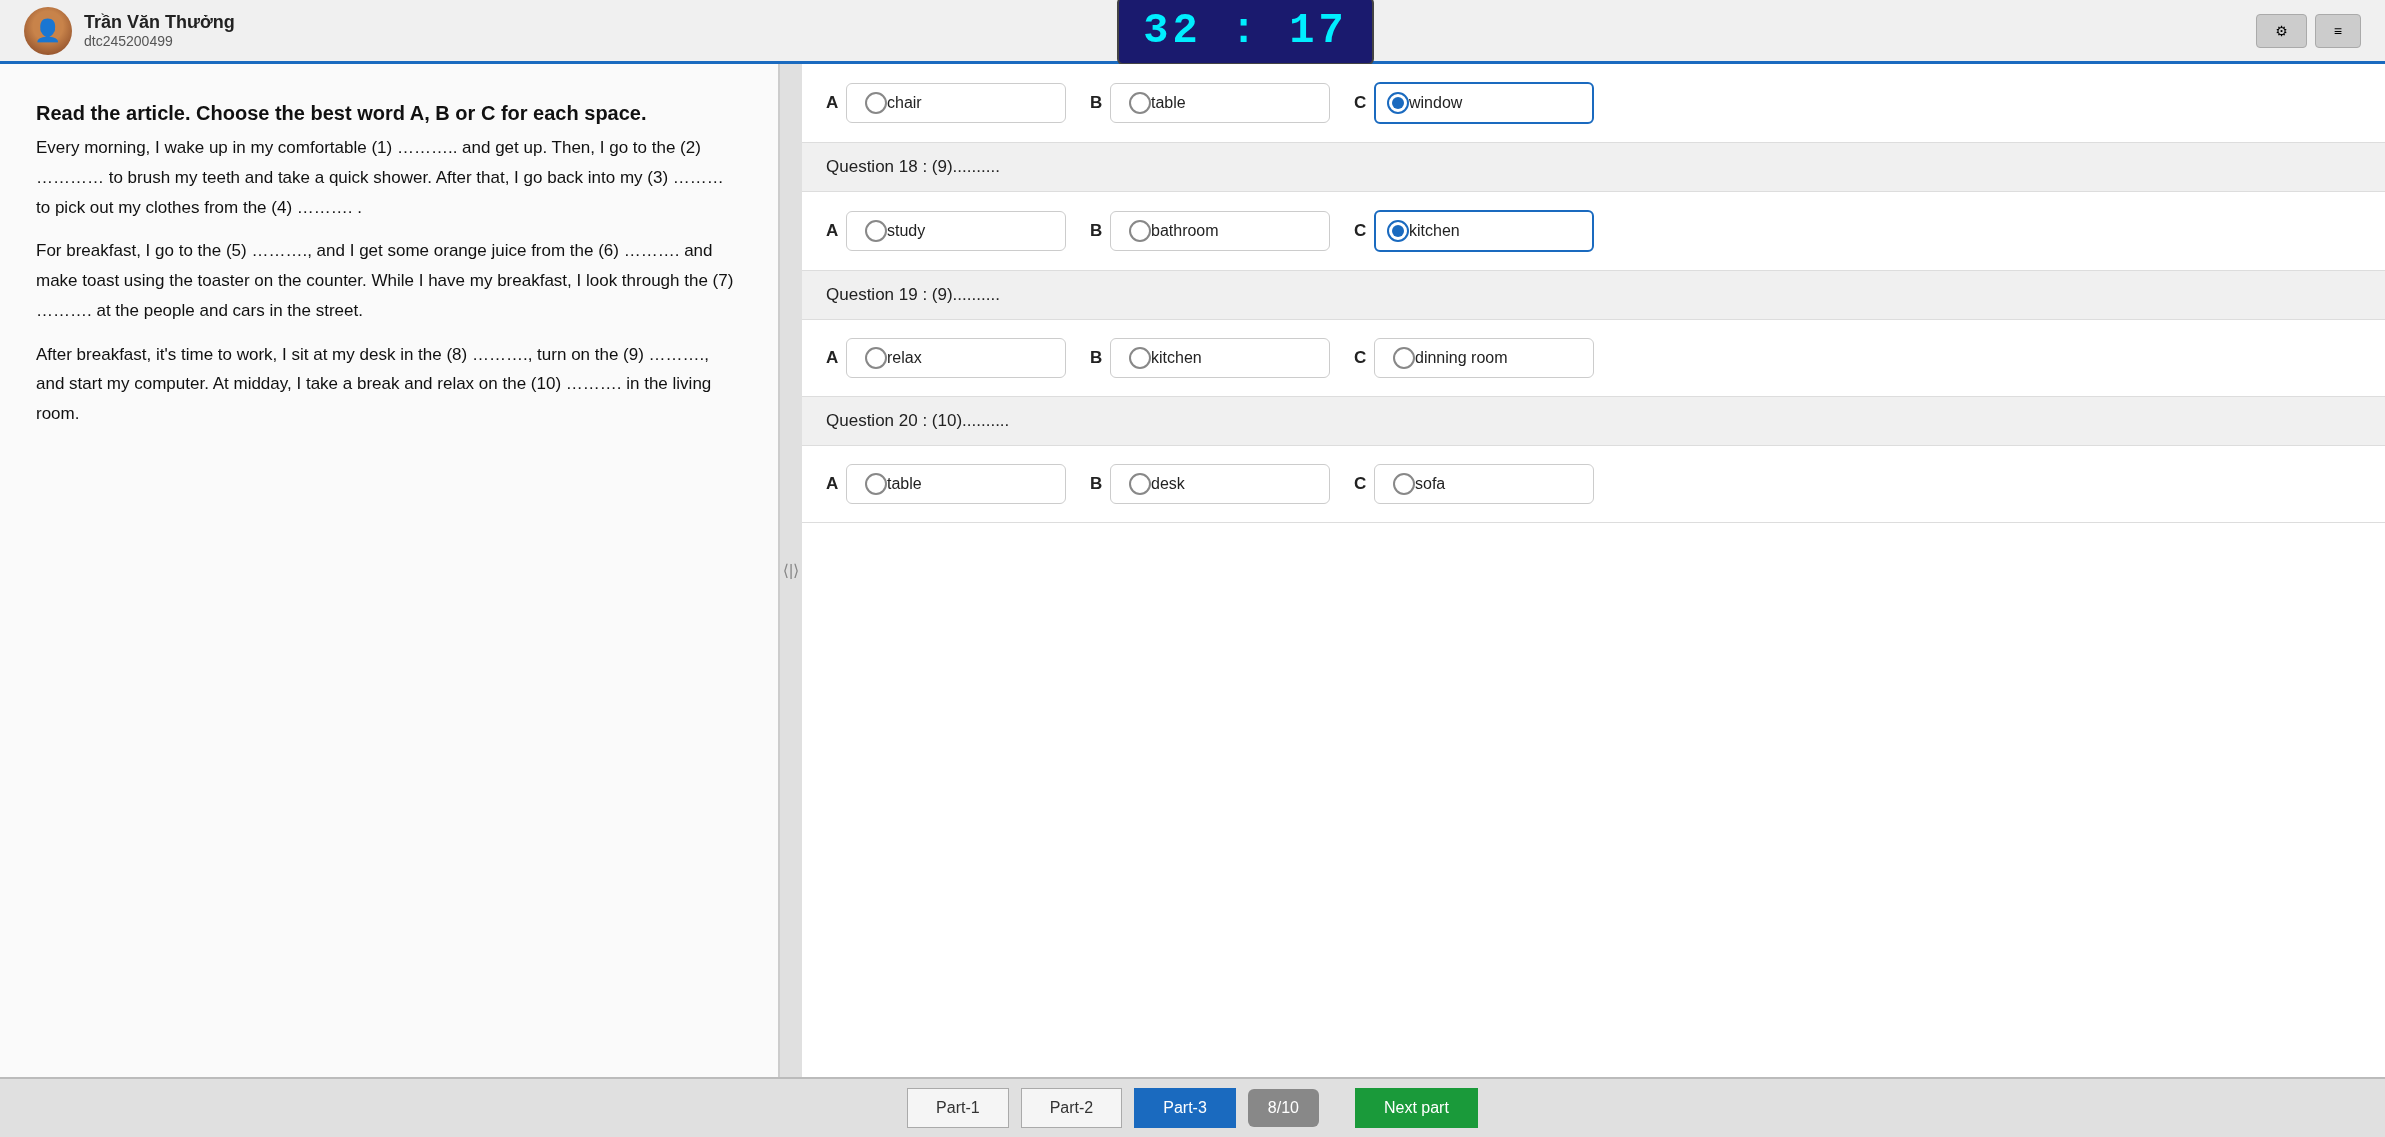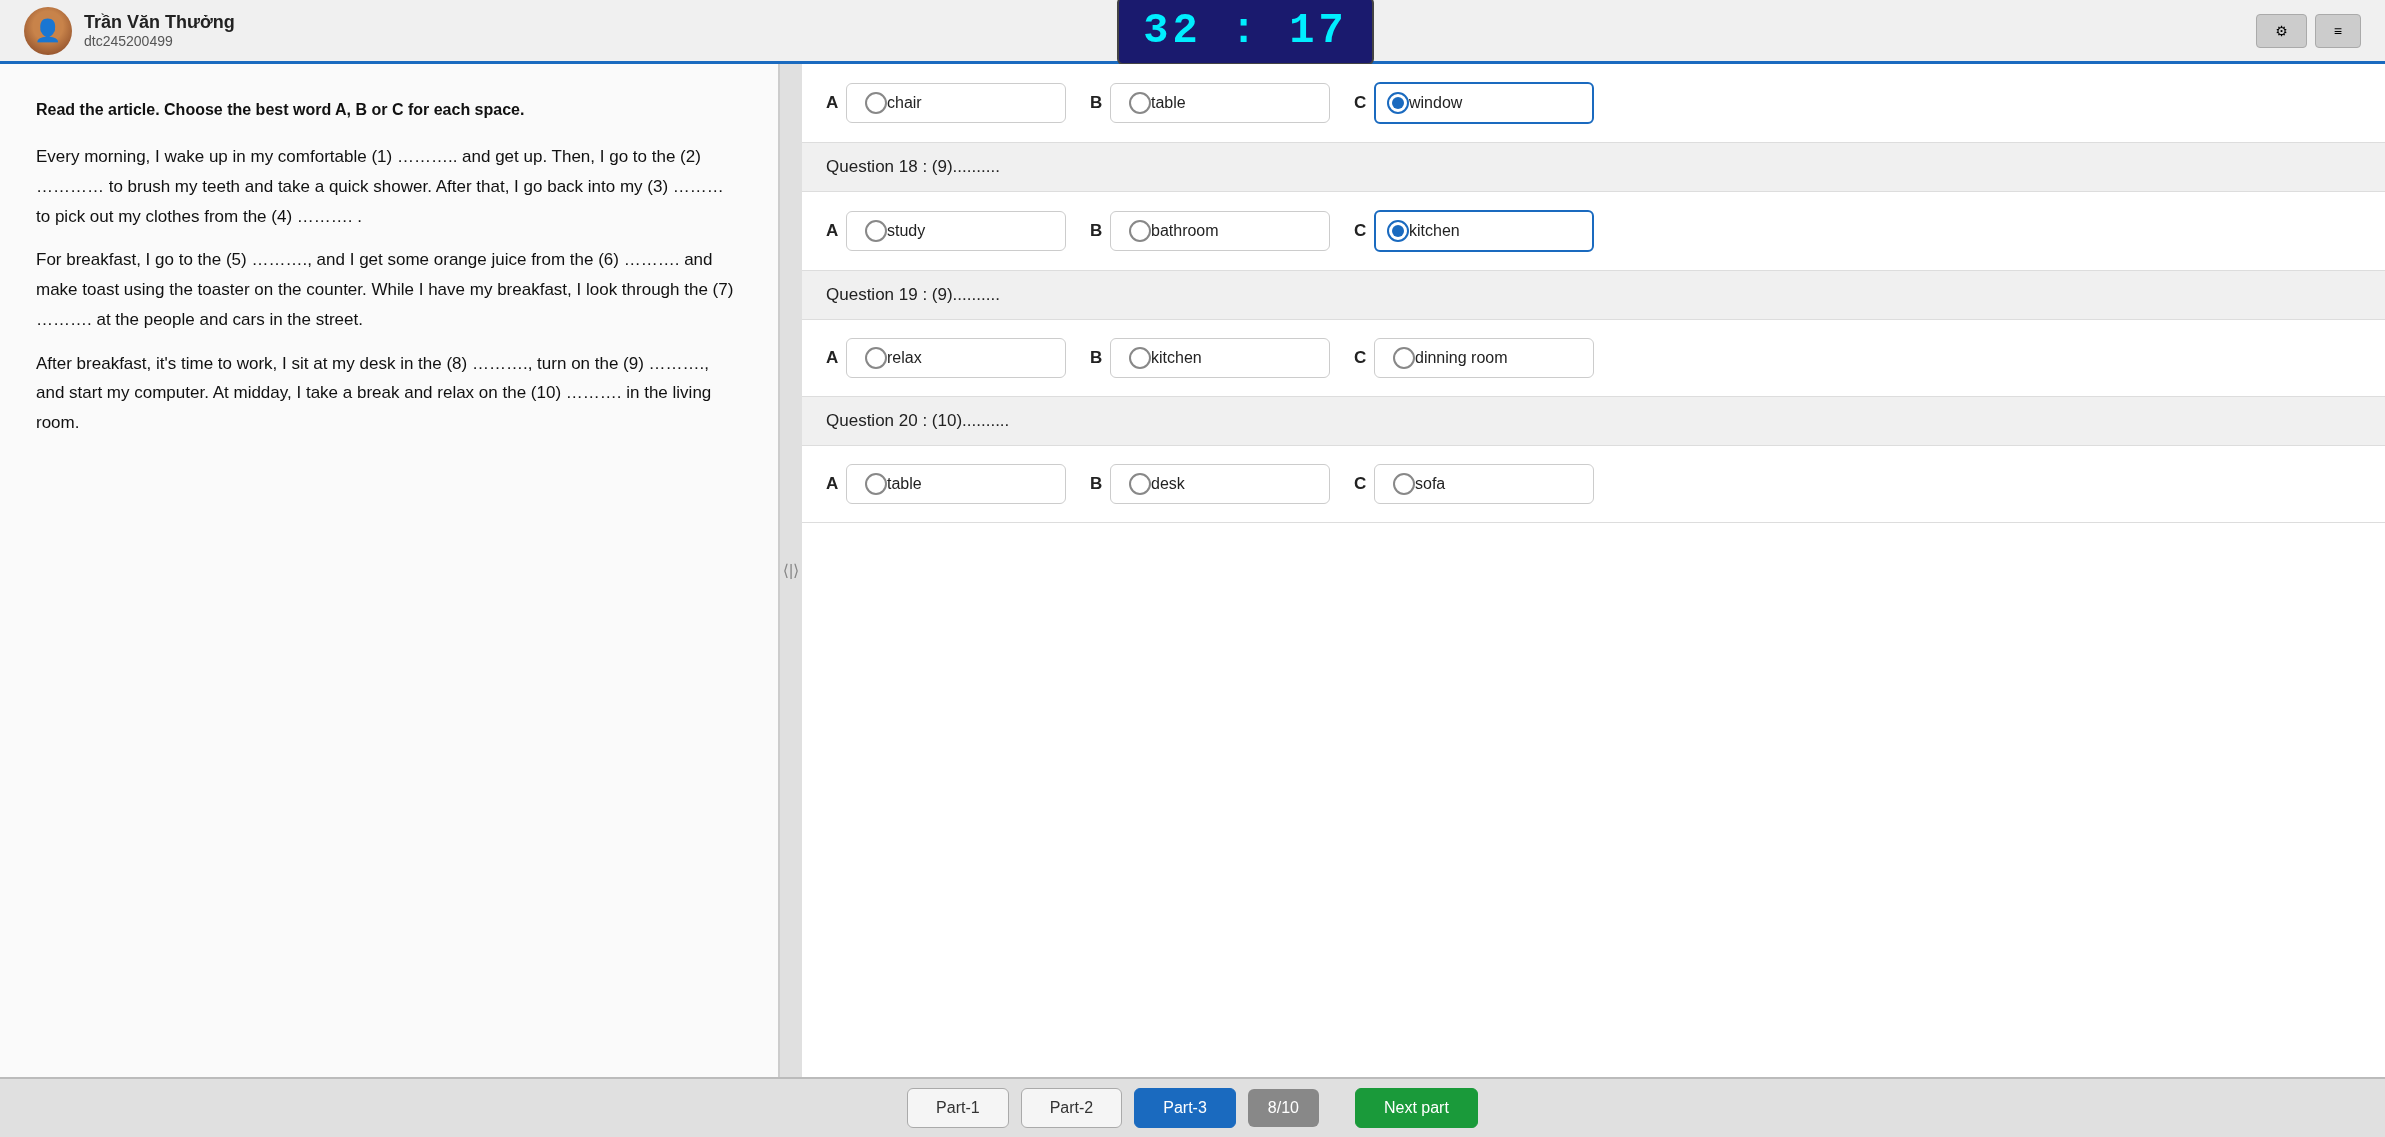--- a/index.html
+++ b/index.html
@@ -94,22 +94,22 @@
       min-width: 780px;
       padding: 32px 36px;
       border-right: 2px solid #ccc;
       font-size: 17px;
       line-height: 1.75;
       color: #111;
       background: #fafafa;
     }
     .left-panel .instruction {
       font-weight: bold;
-      margin-bottom: 18px;
-      font-size: 16px;
+      margin-bottom: 2px;
+      font-size: 20px;
     }
     .left-panel p {
       margin-bottom: 14px;
     }
 
     
     .divider {
       width: 22px;
       display: flex;
       align-items: center;
@@ -207,21 +207,21 @@
       height: 60px;
       background: #e0e0e0;
       border-top: 2px solid #bbb;
       display: flex;
       align-items: center;
       justify-content: center;
       gap: 12px;
     }
     .footer-btn {
       padding: 10px 28px;
-      border-radius: 6px;
+      border-radius: 0;
       font-size: 16px;
       font-weight: 500;
       cursor: pointer;
       border: 1px solid #aaa;
     }
     .footer-btn.inactive {
       background: #f5f5f5;
       color: #333;
     }
     .footer-btn.active {

